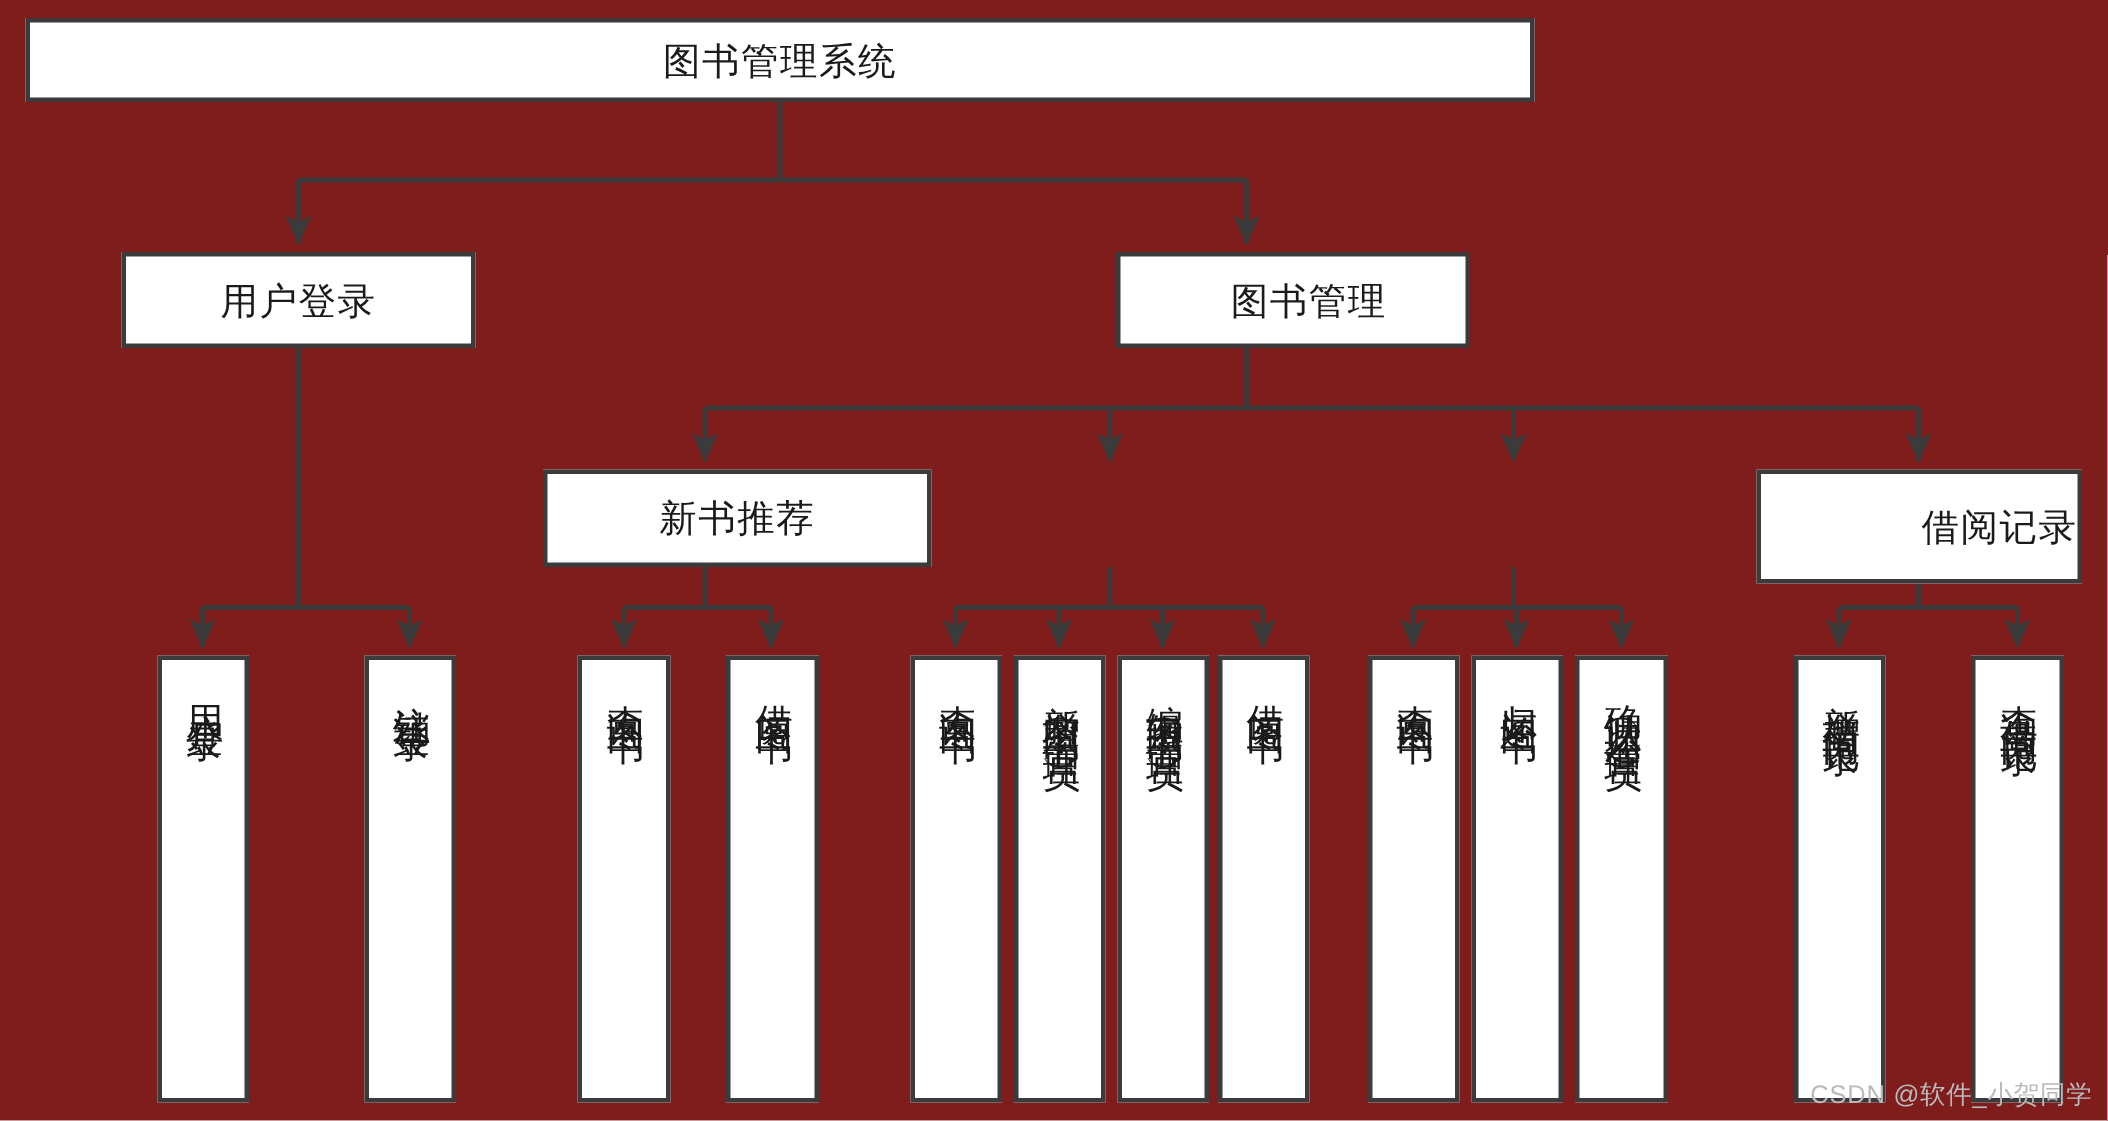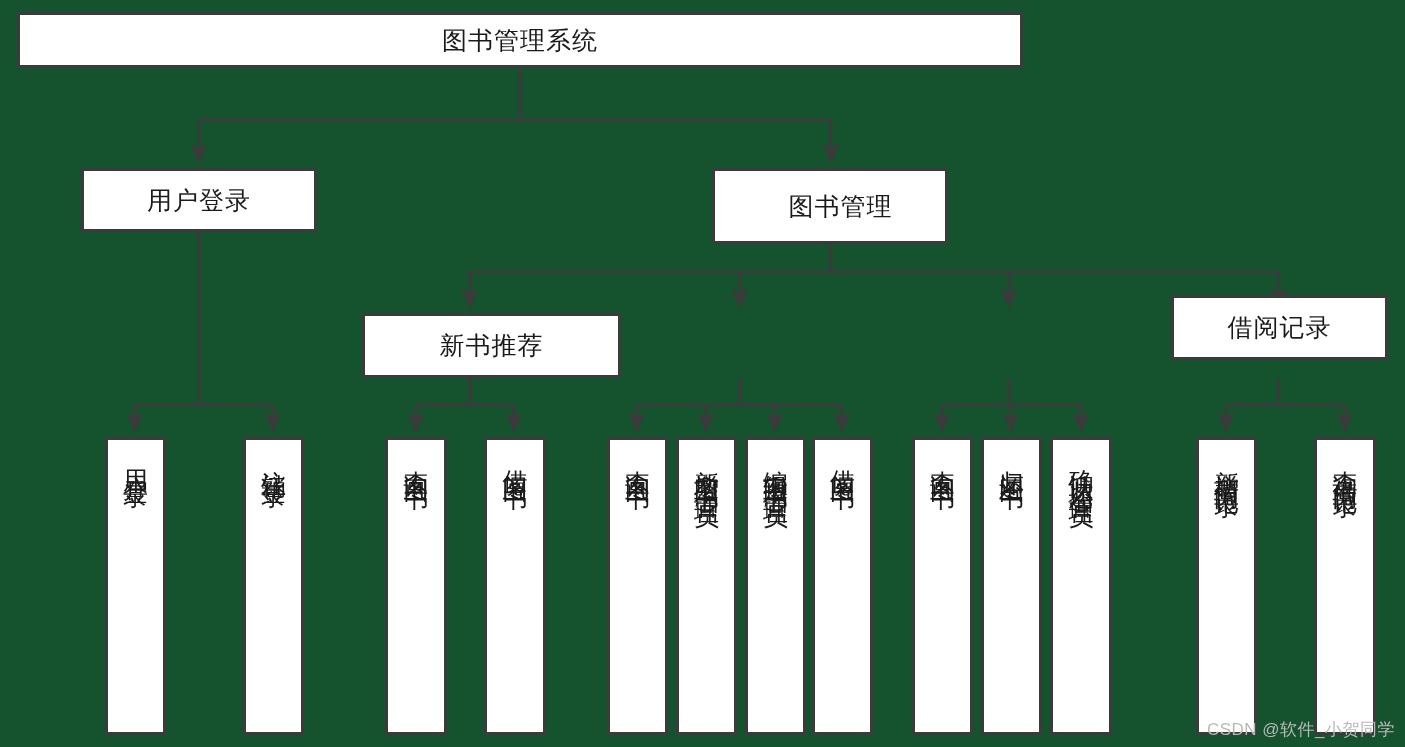--- a/index.html
+++ b/index.html
@@ -8,21 +8,21 @@
     padding: 0;
     background: #ffffff;
   }
   body {
     font-family: "Liberation Sans", "DejaVu Sans", sans-serif;
   }
   #canvas {
     position: relative;
     width: 1405px;
     height: 747px;
-    background: #14532d;
+    background: #7f1d1d;
     overflow: hidden;
   }
   #edges {
     position: absolute;
     left: 0;
     top: 0;
     width: 1405px;
     height: 747px;
     pointer-events: none;
   }
@@ -122,28 +122,28 @@
     </g>
   </svg>
 
   <div class="node horizontal" style="left:17px; top:12px; width:1006px; height:56px;">
     <span class="hlabel">图书管理系统</span>
   </div>
 
   <div class="node horizontal" style="left:81px; top:168px; width:236px; height:64px;">
     <span class="hlabel">用户登录</span>
   </div>
-  <div class="node horizontal" style="left:712px; top:168px; width:236px; height:76px;padding-left:21px;">
+  <div class="node horizontal" style="left:744px; top:168px; width:236px; height:64px;padding-left:21px;">
     <span class="hlabel">图书管理</span>
   </div>
 
   <div class="node horizontal" style="left:362px; top:313px; width:259px; height:65px;">
     <span class="hlabel">新书推荐</span>
   </div>
-  <div class="node horizontal" style="left:1171px; top:295px; width:217px; height:65px;">
+  <div class="node horizontal" style="left:1171px; top:313px; width:217px; height:76px;justify-content:flex-end;">
     <span class="hlabel">借阅记录</span>
   </div>
 
   <div class="node vertical" style="left:105px; top:437px; width:61px; height:298px;">
     <span class="vlabel">用户登录</span>
   </div>
   <div class="node vertical" style="left:243px; top:437px; width:61px; height:298px;">
     <span class="vlabel">注销登录</span>
   </div>
 

